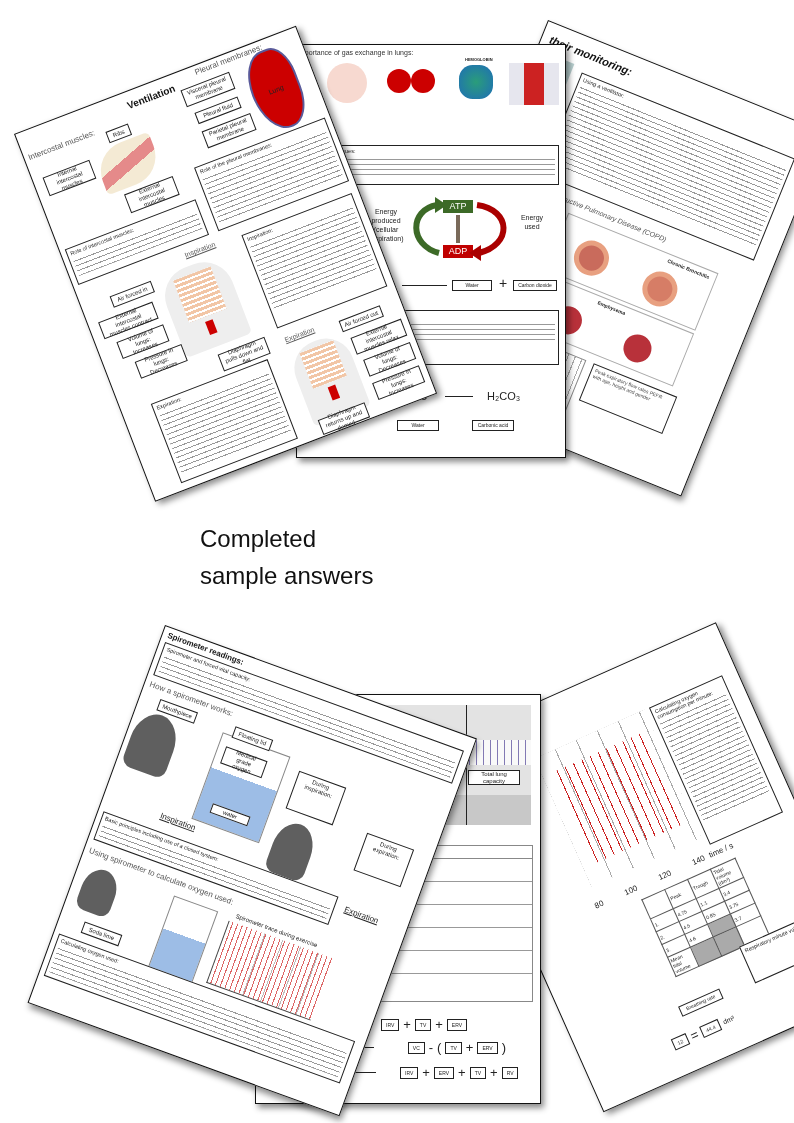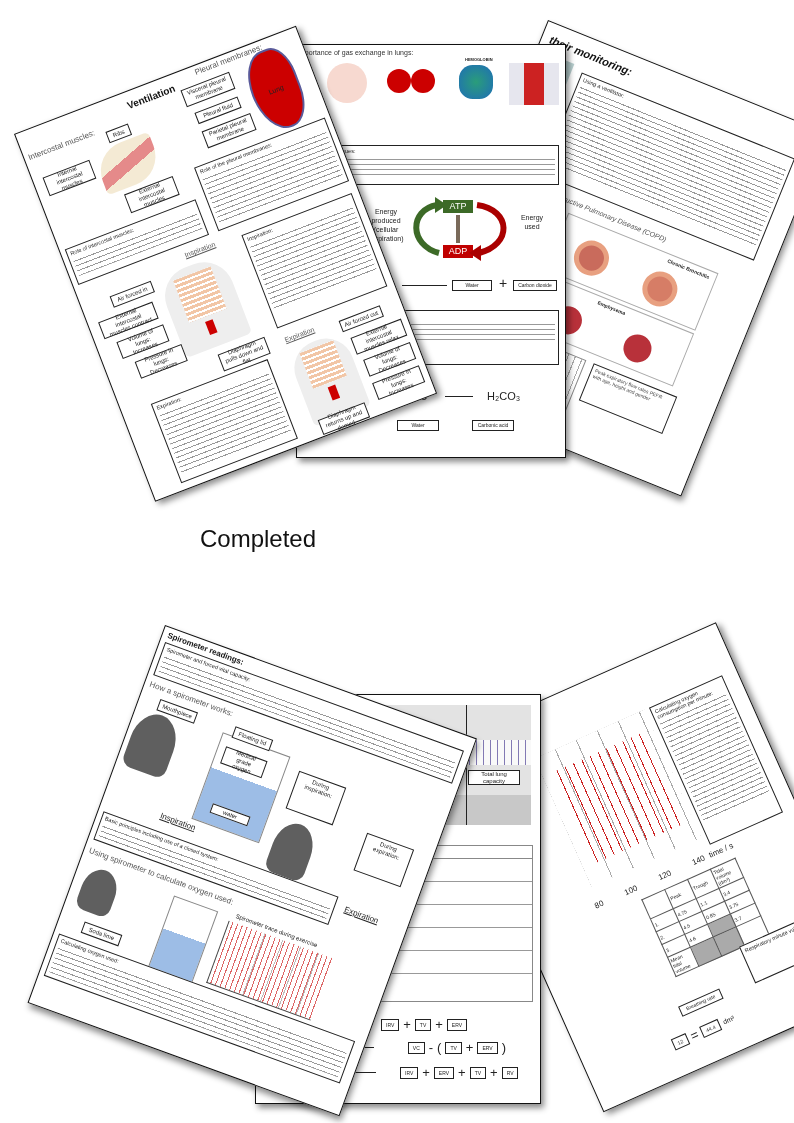--- a/index.html
+++ b/index.html
@@ -132,20 +132,21 @@
   </div>
   <div class="box" style="left:235px;top:290px;width:44px;height:12px;">Air forced out</div>
   <div class="box" style="left:240px;top:310px;width:54px;height:18px;">External intercostal muscles relax</div>
   <div class="box" style="left:244px;top:335px;width:50px;height:18px;">Volume of lungs: Decreases</div>
   <div class="box" style="left:244px;top:360px;width:50px;height:18px;">Pressure in lungs: Increases</div>
   <div class="box" style="left:180px;top:375px;width:50px;height:16px;">Diaphragm returns up and domed</div>
 </div>
 
 <div class="cover-title">
   <div>Completed</div>
+  <div>sample answers</div>
 </div>
 
 <div class="page" style="width:300px;height:400px;transform:rotate(-24deg);transform-origin:0 0;left:440px;top:745px;">
   <div style="position:absolute;left:80px;top:50px;width:120px;height:140px;background:repeating-linear-gradient(90deg,#fff 0 22px,#aaa 22px 23px),repeating-linear-gradient(#fff 0 22px,#aaa 22px 23px);">
     <div style="position:absolute;left:10px;top:20px;width:100px;height:100px;background:repeating-linear-gradient(90deg,transparent 0 5px,#c22 5px 6px,transparent 6px 9px);"></div>
   </div>
   <div class="tbox" style="left:205px;top:50px;width:80px;height:150px;">
     <span class="h">Calculating oxygen consumption per minute:</span>
       <span class="lines" style="height:110px;"></span>
   </div>

